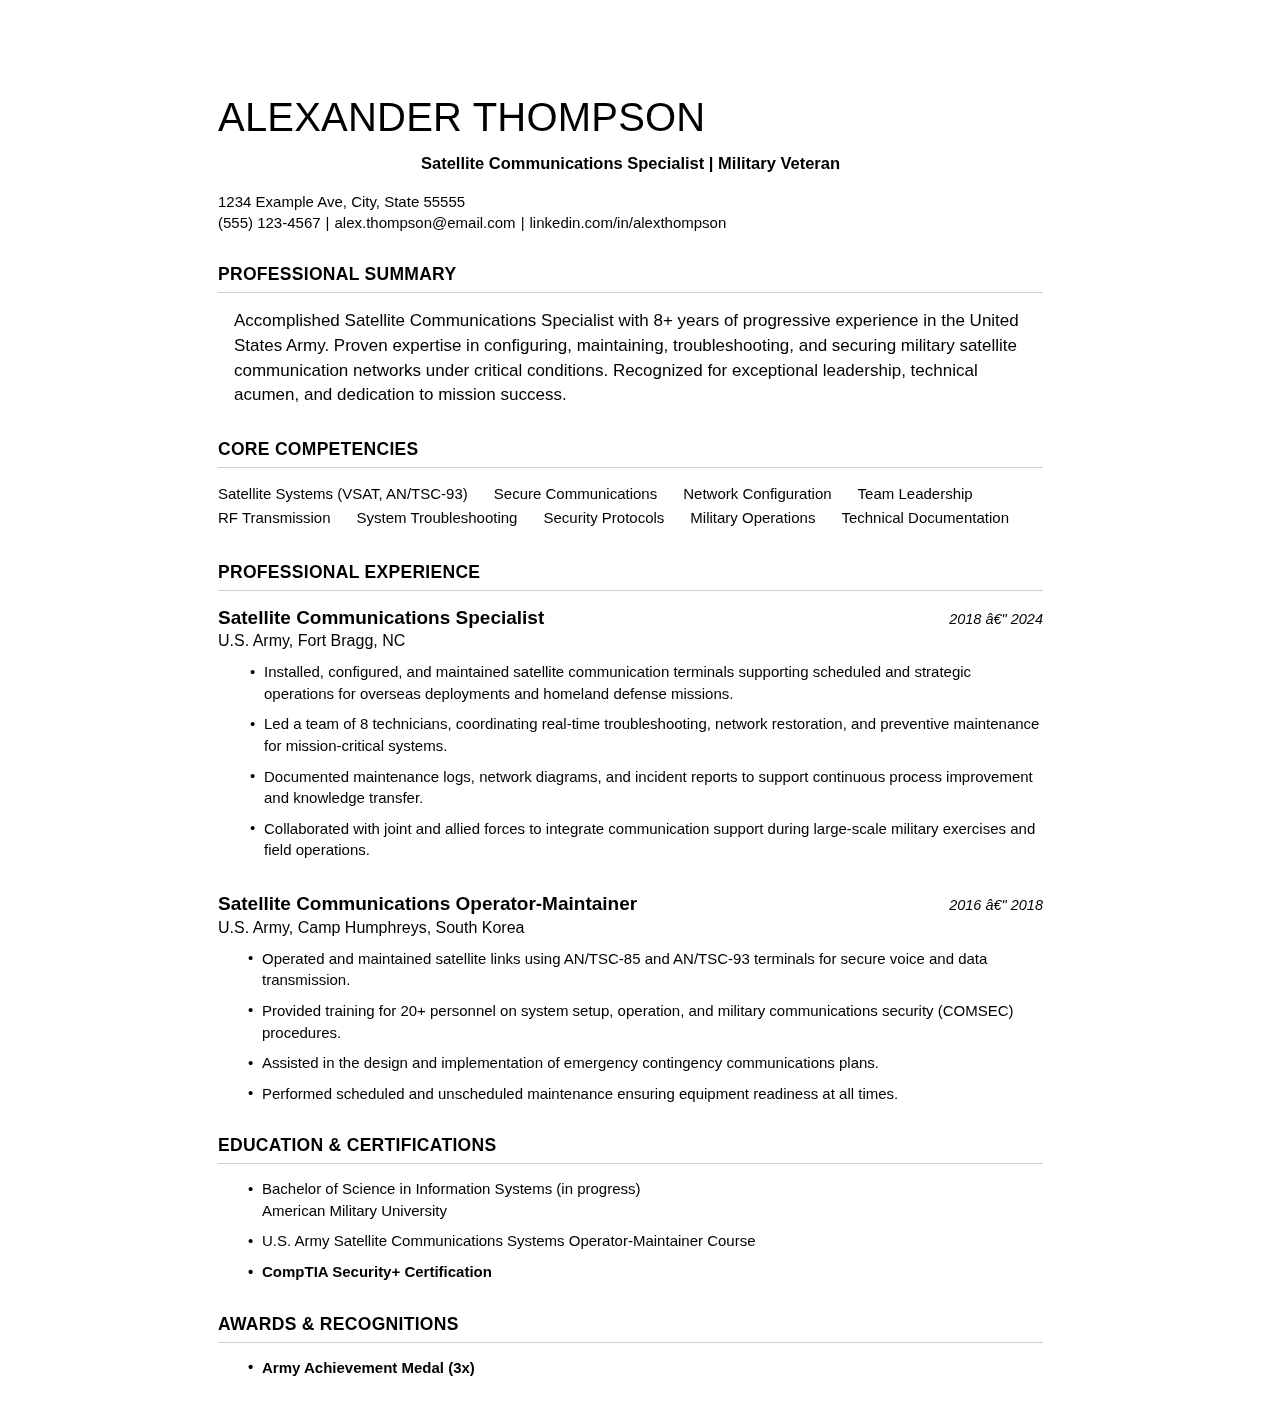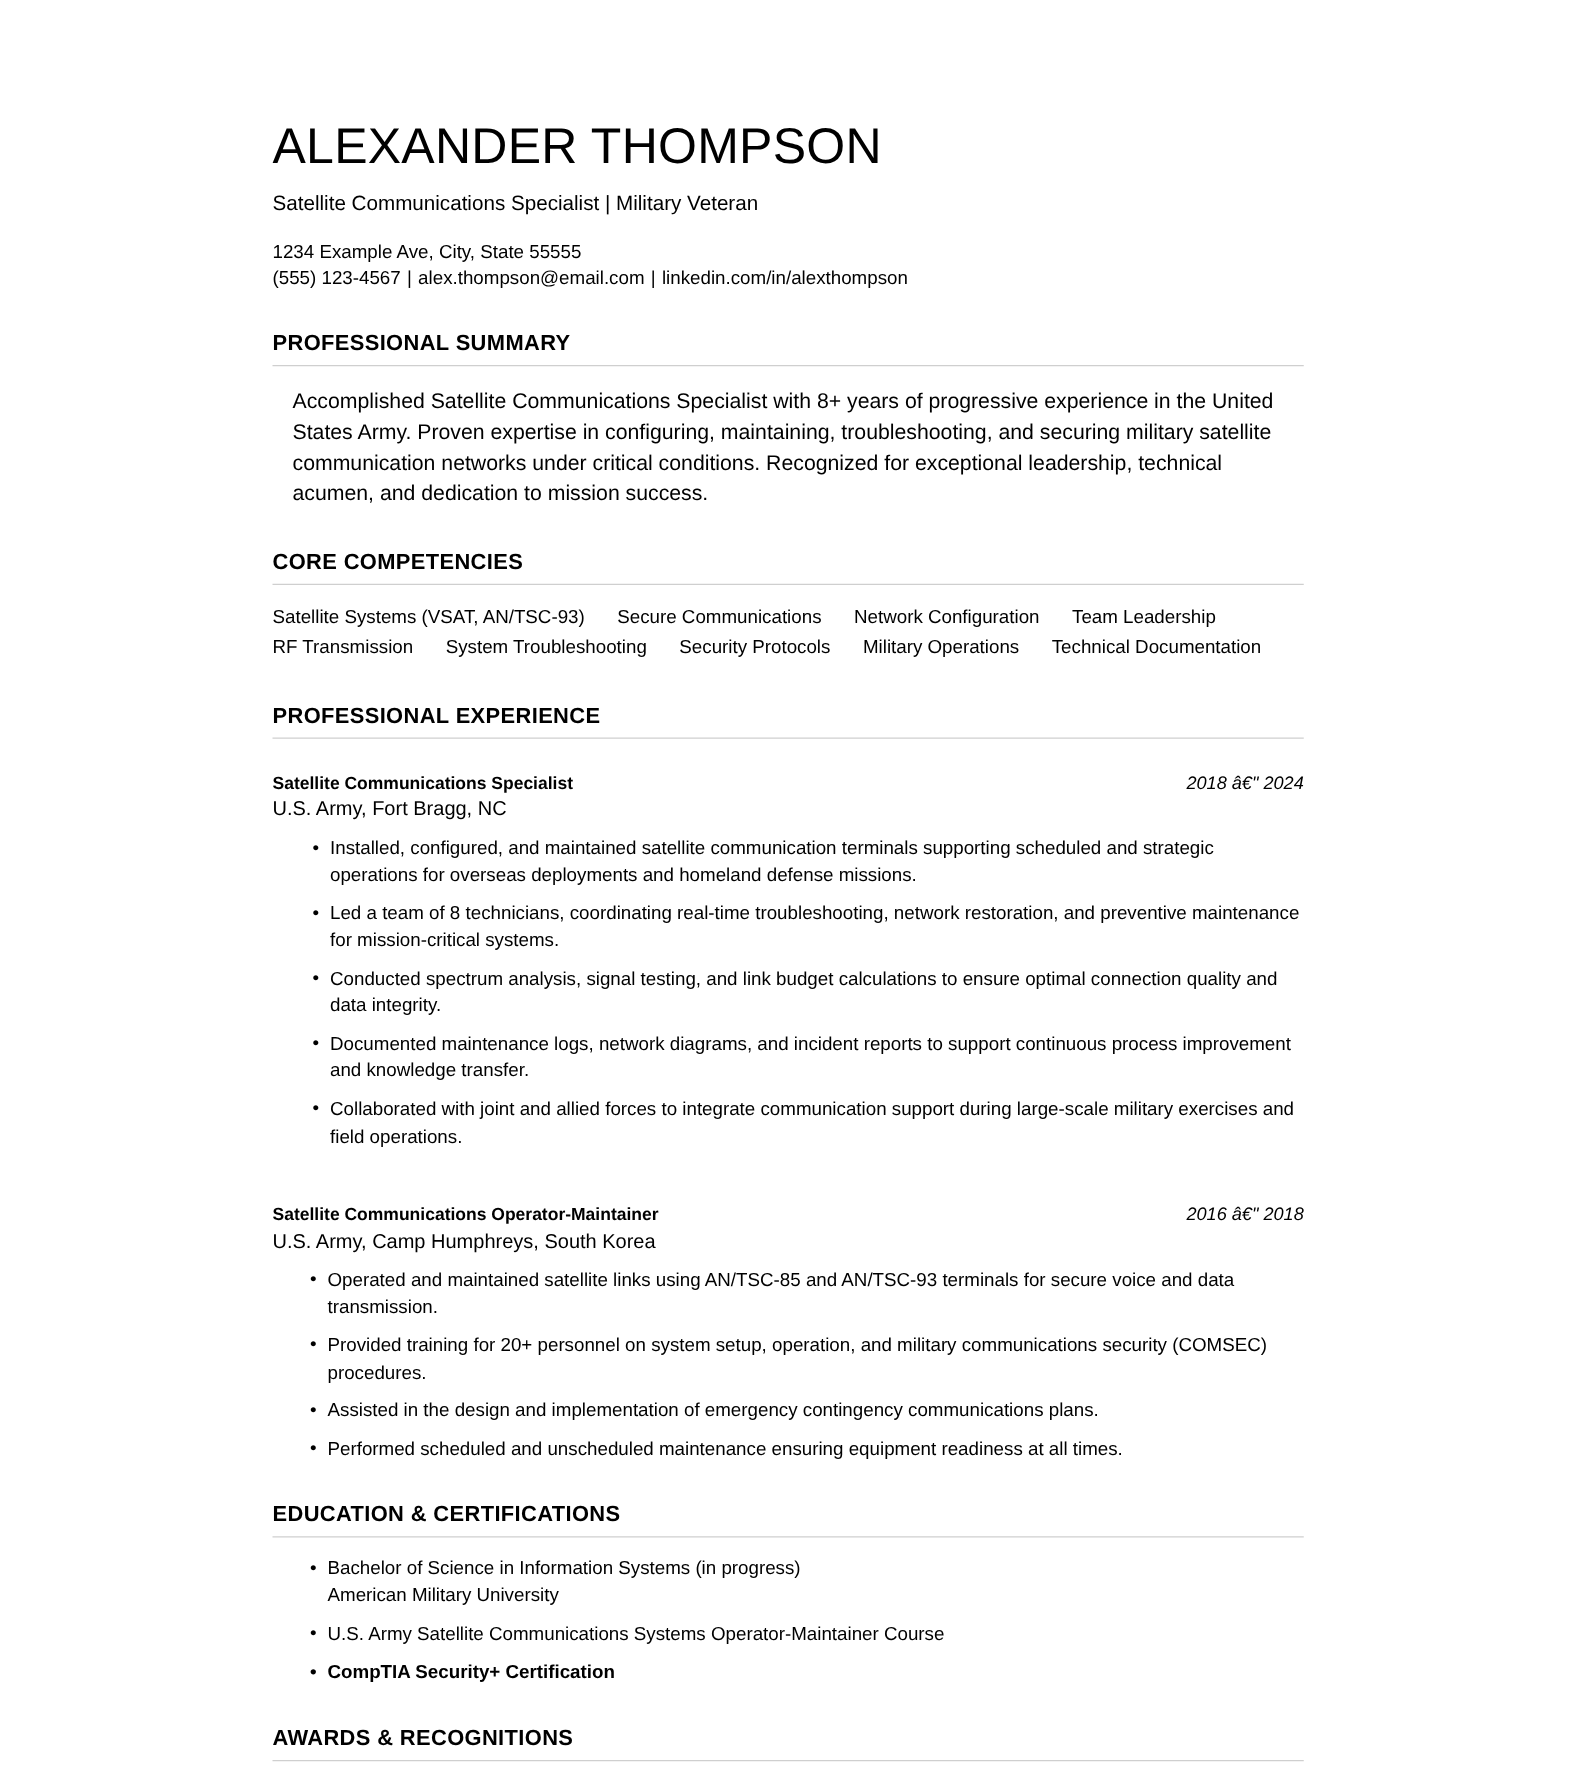--- a/index.html
+++ b/index.html
@@ -29,23 +29,24 @@
   .name {
     font-size: 40px;
     font-weight: normal;
     letter-spacing: 0.2px;
     line-height: 1.05;
     margin: 0 0 16px 0;
     white-space: nowrap;
   }
   .subtitle {
     font-size: 16.5px;
-    font-weight: normal;
+    font-weight: bold;
     line-height: 1.2;
     margin: 0 0 17px 0;
+    text-align: center;
   }
   .contact-line {
     font-size: 15px;
     line-height: 1.42;
     margin: 0;
   }
   .sep {
     padding: 0 5px;
   }
 
@@ -93,24 +94,23 @@
   .job + .job {
     margin-top: 30px;
   }
   .job-head {
     display: flex;
     justify-content: space-between;
     align-items: baseline;
     width: 100%;
   }
   .job-title {
-    font-size: 14px;
+    font-size: 19px;
     font-weight: bold;
     line-height: 1.35;
-    margin-top: 12px;
   }
   .job-dates {
     font-size: 14.5px;
     font-style: italic;
     line-height: 1.35;
     white-space: nowrap;
     padding-left: 20px;
   }
   .job-org {
     font-size: 16px;
@@ -206,21 +206,20 @@
 
       <div class="job">
         <div class="job-head">
           <span class="job-title">Satellite Communications Specialist</span>
           <span class="job-dates">2018 â€" 2024</span>
         </div>
         <div class="job-org">U.S. Army, Fort Bragg, NC</div>
         <ul class="bullets">
           <li>Installed, configured, and maintained satellite communication terminals supporting scheduled and strategic operations for overseas deployments and homeland defense missions.</li>
           <li>Led a team of 8 technicians, coordinating real-time troubleshooting, network restoration, and preventive maintenance for mission-critical systems.</li>
-          <li>Conducted spectrum analysis, signal testing, and link budget calculations to ensure optimal connection quality and data integrity.</li>
           <li>Documented maintenance logs, network diagrams, and incident reports to support continuous process improvement and knowledge transfer.</li>
           <li>Collaborated with joint and allied forces to integrate communication support during large-scale military exercises and field operations.</li>
         </ul>
       </div>
 
       <div class="job">
         <div class="job-head">
           <span class="job-title">Satellite Communications Operator-Maintainer</span>
           <span class="job-dates">2016 â€" 2018</span>
         </div>

